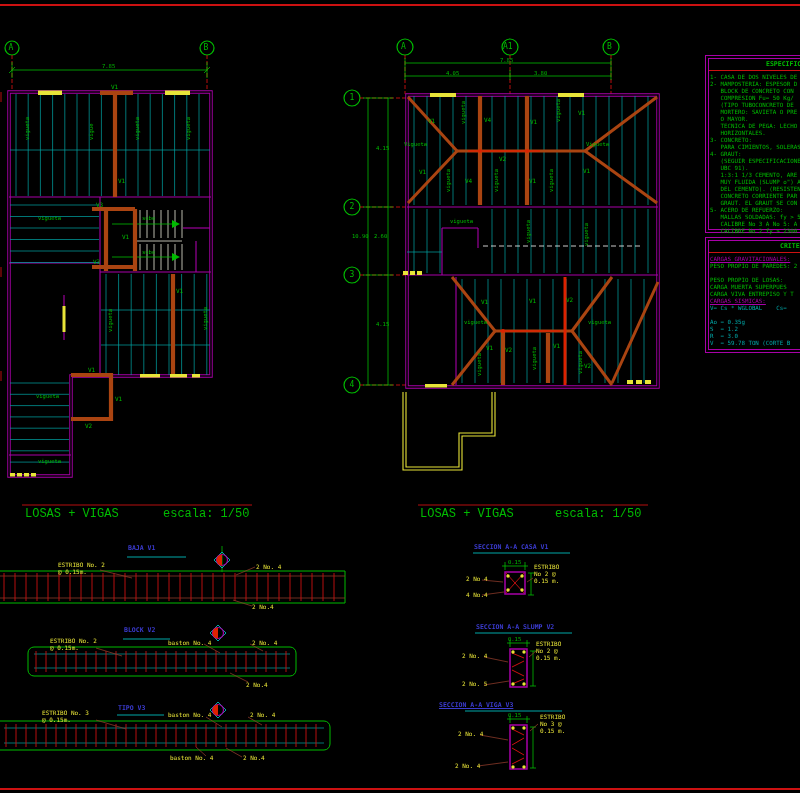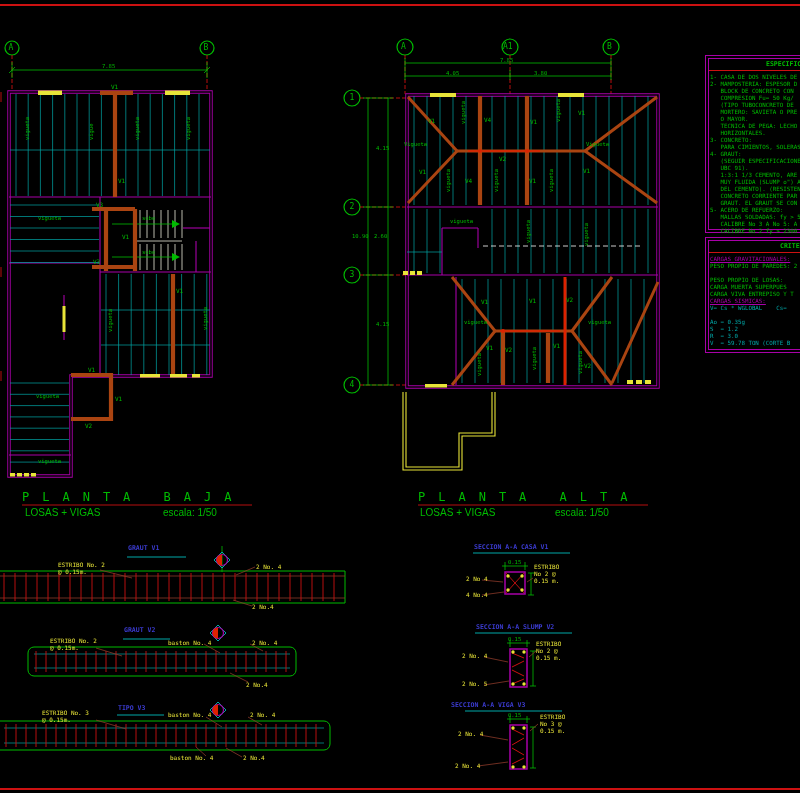--- a/index.html
+++ b/index.html
@@ -38,21 +38,21 @@
   
   .labels{position:absolute;inset:0;pointer-events:none}
   .lbl{position:absolute;font-family:"DejaVu Sans Mono",monospace;font-size:6px;
        color:var(--grn);white-space:pre;line-height:1;transform-origin:0 0}
   .lbl.yel{color:var(--yellow)}
   .lbl.blu{color:var(--blue)}
   .lbl.b{font-weight:bold}
   
   .plan-title{position:absolute;font-family:"DejaVu Sans Mono",monospace;font-size:12px;
               letter-spacing:13px;color:var(--grn);white-space:pre}
-  .plan-sub{position:absolute;font-family:Liberation Sans, sans-serif;font-size:10px;
+  .plan-sub{position:absolute;font-family:Liberation Mono, monospace;font-size:12px;
             color:var(--grn);white-space:pre}
   
   .panel{position:absolute;background:#000;border:1px solid var(--mag);
          box-shadow:inset 0 0 0 2px #000, inset 0 0 0 3px var(--mag)}
   .panel-title{font-family:"DejaVu Sans Mono",monospace;font-size:6.5px;font-weight:bold;
                color:var(--grn);padding-top:4px;white-space:pre}
   .prule{height:1px;background:var(--red);margin:2px 3px 2px 3px}
   .plines{padding:1px 0 0 4px}
   .pline{font-family:"DejaVu Sans Mono",monospace;font-size:5.8px;line-height:7px;height:7px;
          color:var(--grn);white-space:pre}
@@ -595,26 +595,26 @@
       <span class="lbl " style="left: 588px; top: 320px; font-size: 5.5px;">vigueta</span>
       <span class="lbl " style="left: 486px; top: 345px;">V1</span>
       <span class="lbl " style="left: 505px; top: 347px;">V2</span>
       <span class="lbl " style="left: 553px; top: 343px;">V1</span>
       <span class="lbl " style="left: 477px; top: 376px; font-size: 5.5px; transform: rotate(-90deg);">vigueta</span>
       <span class="lbl " style="left: 532px; top: 370px; font-size: 5.5px; transform: rotate(-90deg);">vigueta</span>
       <span class="lbl " style="left: 578px; top: 374px; font-size: 5.5px; transform: rotate(-90deg);">vigueta</span>
       <span class="lbl " style="left: 584px; top: 363px;">V2</span>
     </div>
 <div class="labels">
-      <span class="lbl blu b" style="left: 128px; top: 545px; font-size: 6.5px;">GRAUT V1</span>
+      <span class="lbl blu b" style="left: 128px; top: 545px; font-size: 6.5px;">BAJA V1</span>
       <span class="lbl yel" style="left: 58px; top: 562px;">ESTRIBO No. 2</span>
       <span class="lbl yel" style="left: 58px; top: 569px;">@ 0.15m.</span>
       <span class="lbl yel" style="left: 256px; top: 564px;">2 No. 4</span>
       <span class="lbl yel" style="left: 252px; top: 604px;">2 No.4</span>
-      <span class="lbl blu b" style="left: 124px; top: 627px; font-size: 6.5px;">GRAUT V2</span>
+      <span class="lbl blu b" style="left: 124px; top: 627px; font-size: 6.5px;">BLOCK V2</span>
       <span class="lbl yel" style="left: 50px; top: 638px;">ESTRIBO No. 2</span>
       <span class="lbl yel" style="left: 50px; top: 645px;">@ 0.15m.</span>
       <span class="lbl yel" style="left: 168px; top: 640px;">baston No. 4</span>
       <span class="lbl yel" style="left: 252px; top: 640px;">2 No. 4</span>
       <span class="lbl yel" style="left: 246px; top: 682px;">2 No.4</span>
       <span class="lbl blu b" style="left: 118px; top: 705px; font-size: 6.5px;">TIPO V3</span>
       <span class="lbl yel" style="left: 42px; top: 710px;">ESTRIBO No. 3</span>
       <span class="lbl yel" style="left: 42px; top: 717px;">@ 0.15m.</span>
       <span class="lbl yel" style="left: 168px; top: 712px;">baston No. 4</span>
       <span class="lbl yel" style="left: 250px; top: 712px;">2 No. 4</span>
@@ -629,33 +629,31 @@
       <span class="lbl yel" style="left: 534px; top: 564px;">ESTRIBO</span>
       <span class="lbl yel" style="left: 534px; top: 571px;">No 2 @</span>
       <span class="lbl yel" style="left: 534px; top: 578px;">0.15 m.</span>
       <span class="lbl blu b" style="left: 476px; top: 624px; font-size: 6.5px;">SECCION A-A SLUMP V2</span>
       <span class="lbl " style="left: 508px; top: 637px; font-size: 5.5px;">0.15</span>
       <span class="lbl yel" style="left: 462px; top: 653px;">2 No. 4</span>
       <span class="lbl yel" style="left: 462px; top: 681px;">2 No. 5</span>
       <span class="lbl yel" style="left: 536px; top: 641px;">ESTRIBO</span>
       <span class="lbl yel" style="left: 536px; top: 648px;">No 2 @</span>
       <span class="lbl yel" style="left: 536px; top: 655px;">0.15 m.</span>
-      <span class="lbl blu b" style="left: 451px; top: 702px; font-size: 6.5px;">SECCION A-A VIGA V3</span>
+      <span class="lbl blu b" style="left: 439px; top: 702px; font-size: 6.5px; text-decoration: underline;">SECCION A-A VIGA V3</span>
       <span class="lbl " style="left: 508px; top: 713px; font-size: 5.5px;">0.15</span>
       <span class="lbl yel" style="left: 458px; top: 731px;">2 No. 4</span>
       <span class="lbl yel" style="left: 455px; top: 763px;">2 No. 4</span>
       <span class="lbl yel" style="left: 540px; top: 714px;">ESTRIBO</span>
       <span class="lbl yel" style="left: 540px; top: 721px;">No 3 @</span>
       <span class="lbl yel" style="left: 540px; top: 728px;">0.15 m.</span>
     </div>
 
-<div class="plan-title" style="left:22px;top:490px">PLANTA BAJA</div>
 <div class="plan-sub" style="left:25px;top:507px">LOSAS + VIGAS</div>
 <div class="plan-sub" style="left:163px;top:507px">escala: 1/50</div>
-<div class="plan-title" style="left:418px;top:490px">PLANTA ALTA</div>
 <div class="plan-sub" style="left:420px;top:507px">LOSAS + VIGAS</div>
 <div class="plan-sub" style="left:555px;top:507px">escala: 1/50</div>
 
 <div class="panel" style="left:705px;top:55px;width:200px;height:176px">
   <div class="panel-title" style="padding-left:60px">ESPECIFICA</div>
   <div class="prule"></div>
   <div class="plines">
         <div class="pline ">1- CASA DE DOS NIVELES DE</div>
         <div class="pline ">2- MAMPOSTERIA: ESPESOR D</div>
         <div class="pline ">   BLOCK DE CONCRETO CON</div>

